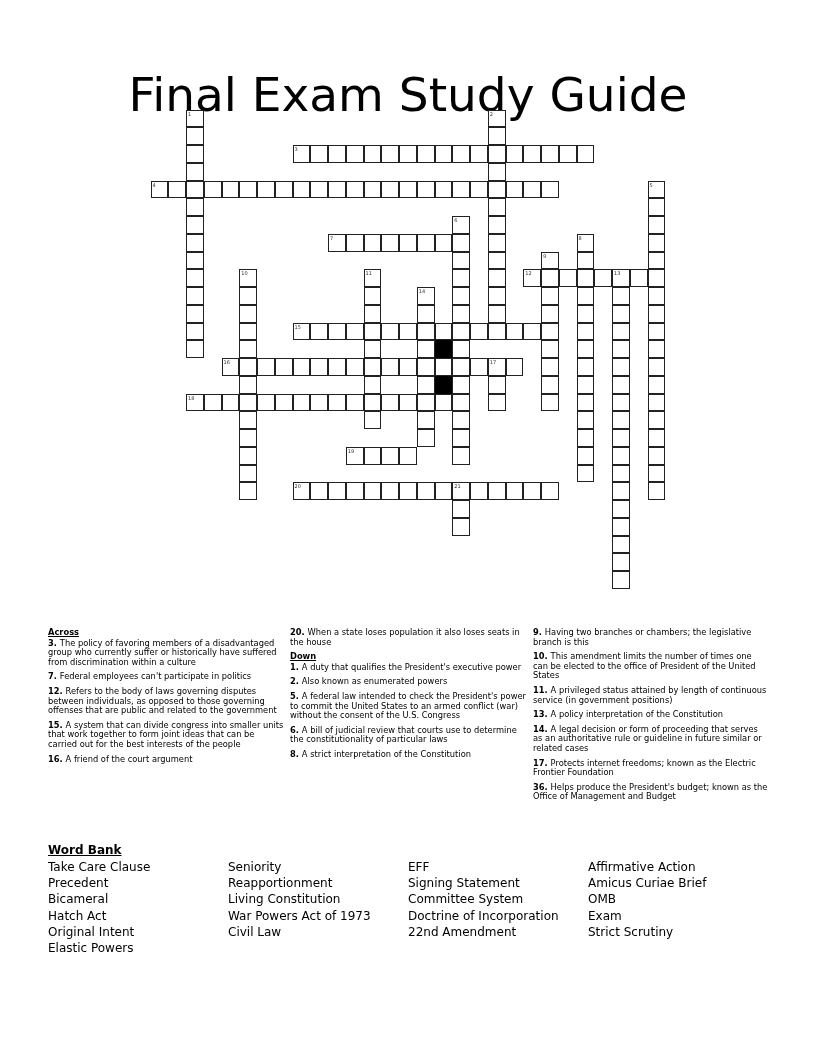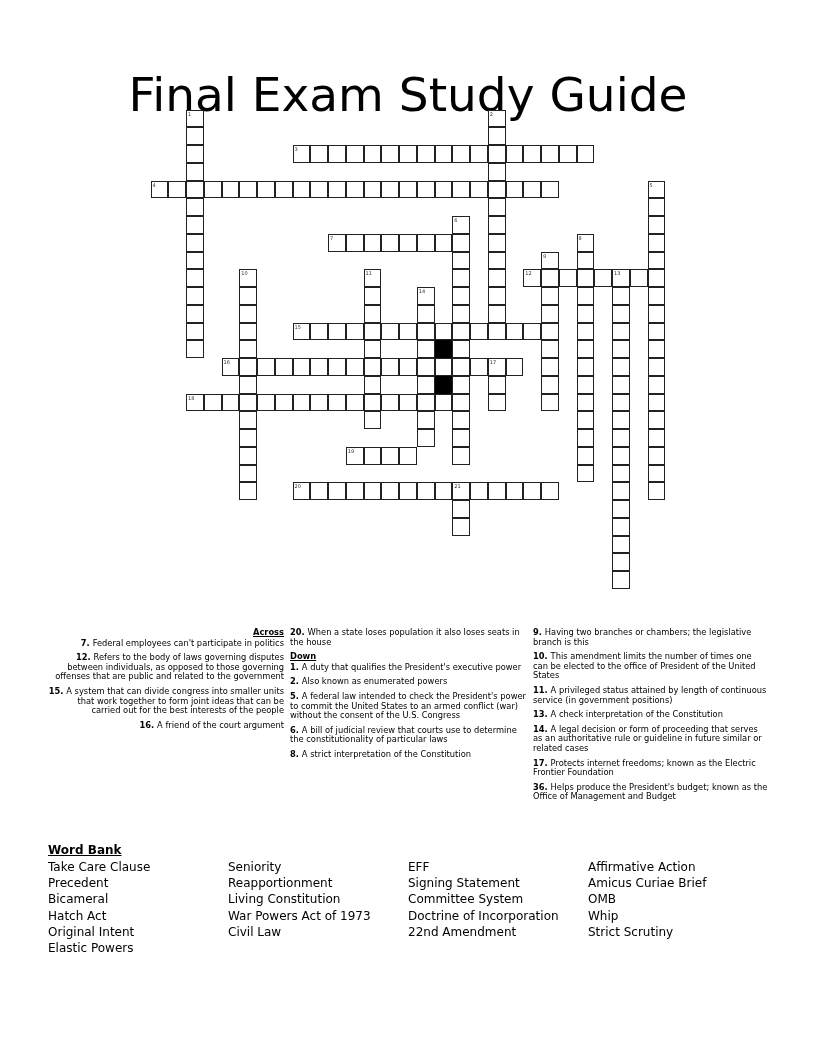--- a/index.html
+++ b/index.html
@@ -6,21 +6,21 @@
   body { width: 816px; height: 1056px; position: relative; overflow: hidden; font-family: "DejaVu Sans", sans-serif; color: #000; }
   #title { position: absolute; left: 0; top: 34px; width: 816px; text-align: center; font-size: 47px; font-family: "DejaVu Sans", sans-serif; font-weight: normal; letter-spacing: 0px; line-height: 60px; }
   #grid { position: absolute; left: 151px; top: 110px; width: 520px; height: 480px; }
   .cell { position: absolute; width: 17.75px; height: 17.75px; box-sizing: border-box; border: 1px solid #222; background: #fff; margin-left: -0.5px; margin-top: -0.5px; }
   .cell.black { background: #000; border-color: #000; }
   .num { position: absolute; left: 1px; top: 0px; font-size: 5px; line-height: 6px; color: #333; font-family: "DejaVu Sans", sans-serif; }
   .clues { position: absolute; top: 628px; font-size: 8.3px; line-height: 9.6px; font-family: "DejaVu Sans", sans-serif; }
   .clues .heading { text-decoration: underline; font-weight: bold; margin-bottom: 1px; display: block; }
   .clue { margin-bottom: 5px; }
   .clue b { font-weight: bold; }
-  #col1 { left: 48px; width: 236px; text-align: right; }
+  #col1 { left: 48px; width: 236px; }
   #col2 { left: 290px; width: 236px; }
   #col3 { left: 533px; width: 236px; }
   #wordbank-title { position: absolute; left: 48px; top: 843px; font-size: 12px; font-weight: bold; text-decoration: underline; }
   .wb-col { position: absolute; top: 859px; font-size: 12px; line-height: 16.2px; }
   .wb-col div { white-space: nowrap; }
   #wb1 { left: 48px; } #wb2 { left: 228px; } #wb3 { left: 408px; } #wb4 { left: 588px; }
 </style>
 </head>
 <body>
 
@@ -306,20 +306,21 @@
     <div class="cell" style="left: 390.5px; top: 372.75px;"></div>
     <div class="cell" style="left: 301.75px; top: 390.5px;"></div>
     <div class="cell" style="left: 301.75px; top: 408.25px;"></div>
     <div class="cell black" style="left: 284px; top: 230.75px;"></div>
     <div class="cell black" style="left: 284px; top: 266.25px;"></div>
   </div>
 
 <div id="col1" class="clues">
   <span class="heading">Across</span>
   <div>
+      <div class="clue"><b>3. </b><span>The policy of favoring members of a disadvantaged group who currently suffer or historically have suffered from discrimination within a culture</span></div>
       <div class="clue"><b>7. </b><span>Federal employees can't participate in politics</span></div>
       <div class="clue"><b>12. </b><span>Refers to the body of laws governing disputes between individuals, as opposed to those governing offenses that are public and related to the government</span></div>
       <div class="clue"><b>15. </b><span>A system that can divide congress into smaller units that work together to form joint ideas that can be carried out for the best interests of the people</span></div>
       <div class="clue"><b>16. </b><span>A friend of the court argument</span></div>
     </div>
 </div>
 <div id="col2" class="clues">
   <div>
       <div class="clue"><b>20. </b><span>When a state loses population it also loses seats in the house</span></div>
     </div>
@@ -330,21 +331,21 @@
       <div class="clue"><b>5. </b><span>A federal law intended to check the President's power to commit the United States to an armed conflict (war) without the consent of the U.S. Congress</span></div>
       <div class="clue"><b>6. </b><span>A bill of judicial review that courts use to determine the constitutionality of particular laws</span></div>
       <div class="clue"><b>8. </b><span>A strict interpretation of the Constitution</span></div>
     </div>
 </div>
 <div id="col3" class="clues">
   <div>
       <div class="clue"><b>9. </b><span>Having two branches or chambers; the legislative branch is this</span></div>
       <div class="clue"><b>10. </b><span>This amendment limits the number of times one can be elected to the office of President of the United States</span></div>
       <div class="clue"><b>11. </b><span>A privileged status attained by length of continuous service (in government positions)</span></div>
-      <div class="clue"><b>13. </b><span>A check interpretation of the Constitution</span></div>
+      <div class="clue"><b>13. </b><span>A policy interpretation of the Constitution</span></div>
       <div class="clue"><b>14. </b><span>A legal decision or form of proceeding that serves as an authoritative rule or guideline in future similar or related cases</span></div>
       <div class="clue"><b>17. </b><span>Protects internet freedoms; known as the Electric Frontier Foundation</span></div>
       <div class="clue"><b>36. </b><span>Helps produce the President's budget; known as the Office of Management and Budget</span></div>
     </div>
 </div>
 
 <div id="wordbank-title">Word Bank</div>
 <div id="wb1" class="wb-col">
     <div>Take Care Clause</div>
     <div>Precedent</div>
@@ -364,15 +365,15 @@
     <div>EFF</div>
     <div>Signing Statement</div>
     <div>Committee System</div>
     <div>Doctrine of Incorporation</div>
     <div>22nd Amendment</div>
   </div>
 <div id="wb4" class="wb-col">
     <div>Affirmative Action</div>
     <div>Amicus Curiae Brief</div>
     <div>OMB</div>
-    <div>Whip</div>
+    <div>Exam</div>
     <div>Strict Scrutiny</div>
   </div>
 
 </body></html>

